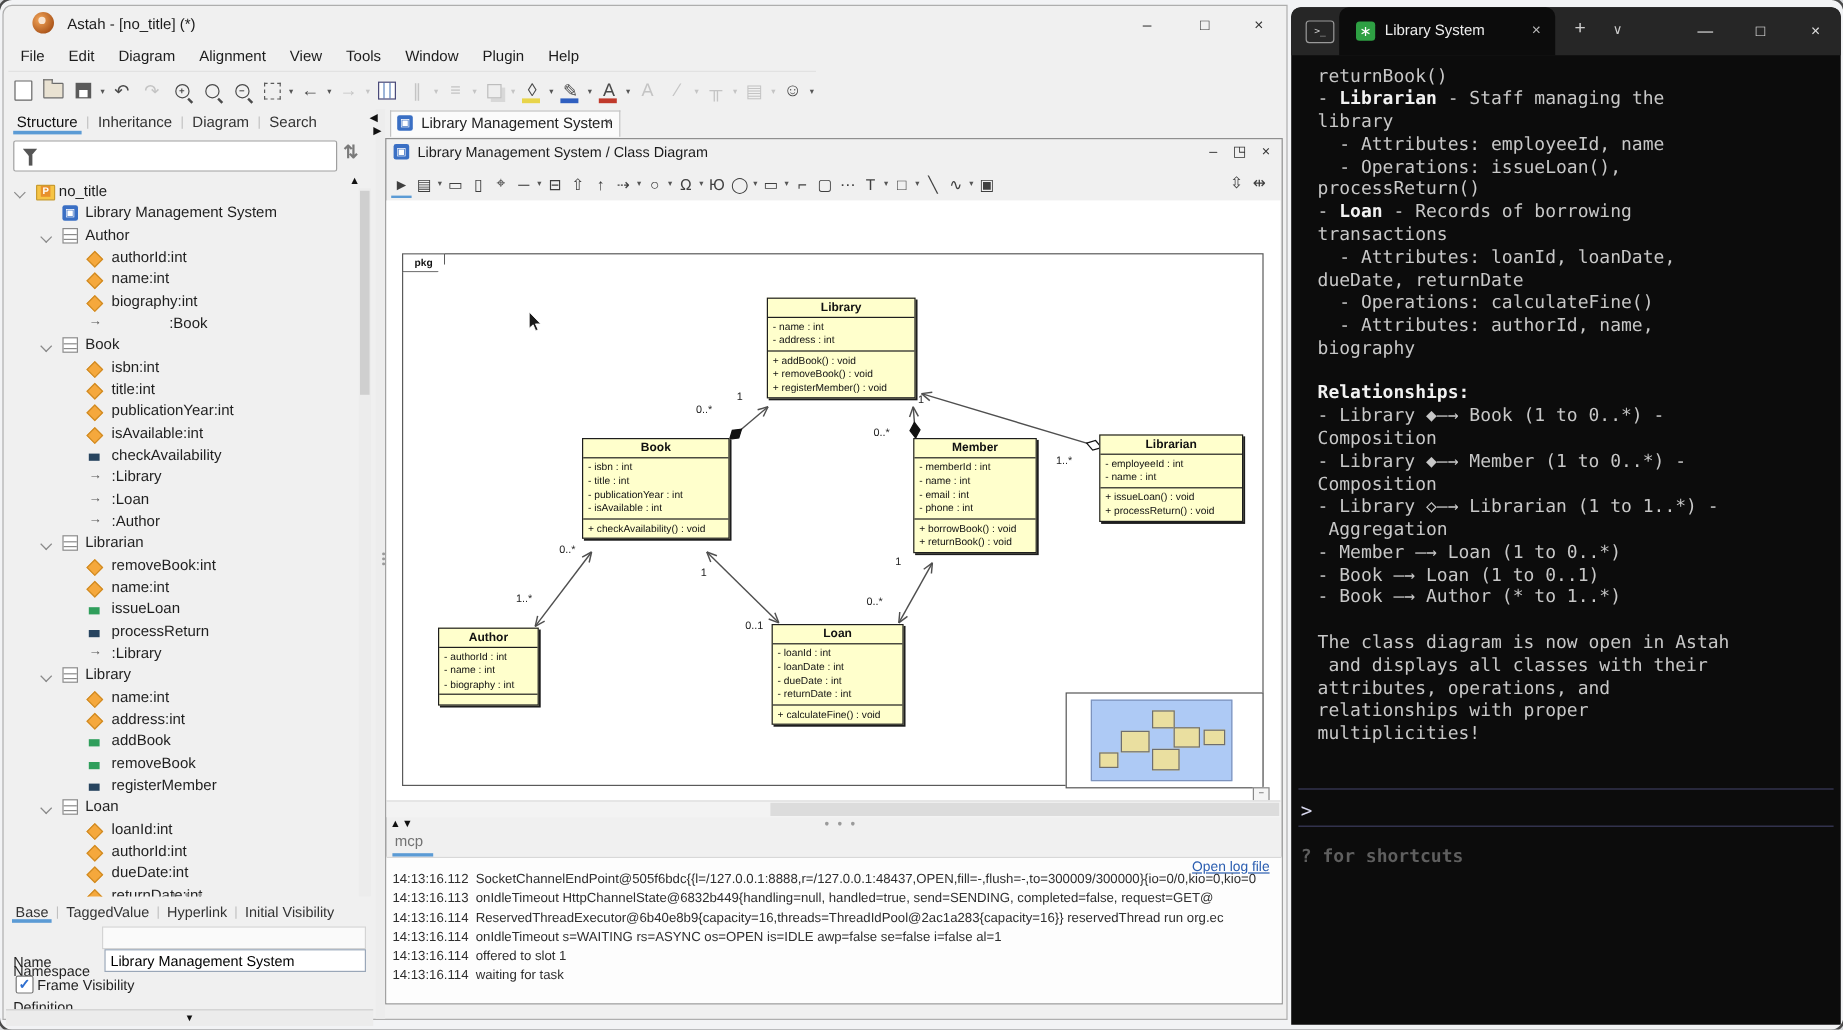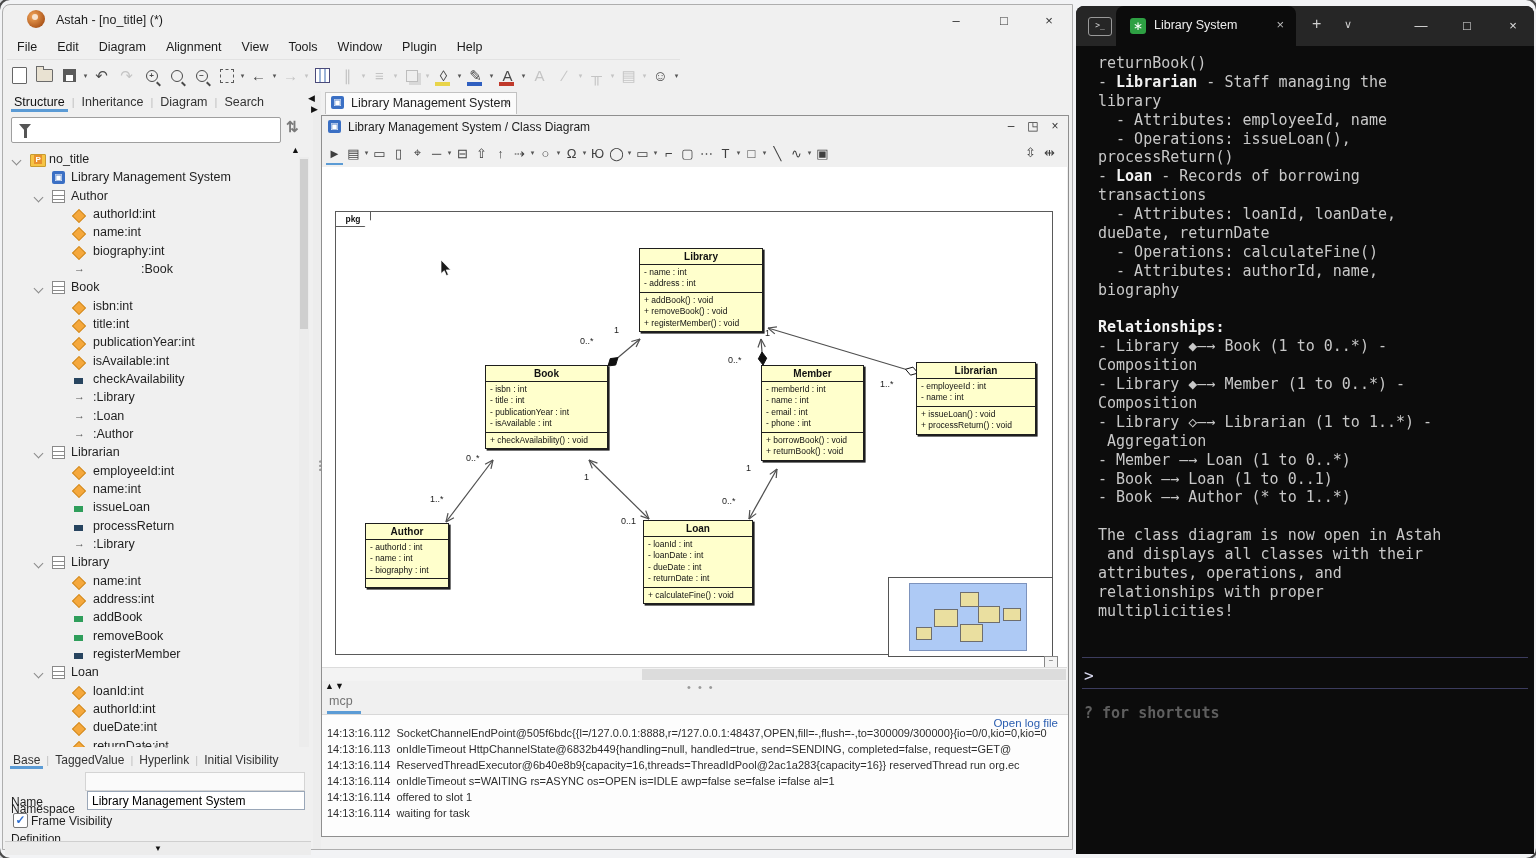--- a/index.html
+++ b/index.html
@@ -100,21 +100,21 @@
   .mini-box{position:absolute;background:#eadfa0;border:1px solid #6e6e6e;}
   #mm-collapse{position:absolute;left:722px;top:489px;width:12px;height:10px;border:1px solid #888;font-size:8px;line-height:8px;text-align:center;color:#555;background:#f4f4f4;}
   
   #hscroll{position:absolute;left:319px;top:662px;width:745px;height:13px;background:#f3f3f3;border-top:1px solid #dcdcdc;}
   #hthumb{position:absolute;left:320px;top:1px;width:424px;height:11px;background:#dcdcdc;}
   #updown{position:absolute;left:322px;top:676px;font-size:9px;color:#111;letter-spacing:1px;}
   #mid-dots{position:absolute;left:684px;top:676px;color:#9a9a9a;font-size:11px;letter-spacing:2px;}
   #mcp-tab{position:absolute;left:326px;top:689px;font-size:12.5px;color:#737373;}
   #mcp-underline{position:absolute;left:324px;top:706px;width:34px;height:3px;background:#5b9bd5;}
   #log-area{position:absolute;left:319px;top:709px;width:746px;height:121px;background:#fdfdfd;border-top:1px solid #d8d8d8;overflow:hidden;}
-  #log-link{position:absolute;right:10px;top:2px;font-size:11.5px;color:#2a5db0;}
+  #log-link{position:absolute;right:10px;top:2px;font-size:11.5px;color:#2a5db0;text-decoration:underline;}
   .log-line{position:absolute;left:5px;font-size:11px;color:#2e2e2e;white-space:nowrap;}
   .log-time{color:#2e2e2e;margin-right:6px;}
   
   #terminal{position:absolute;left:1076px;top:6px;width:458px;height:848px;background:#0c0c0c;border-radius:8px 8px 0 0;}
   #term-tabbar{position:absolute;left:0;top:0;width:100%;height:40px;background:#262626;border-radius:8px 8px 0 0;}
   #term-appicon{position:absolute;left:12px;top:11px;width:22px;height:17px;border:1.3px solid #9a9a9a;border-radius:3px;color:#cfcfcf;font-size:8px;line-height:15px;text-align:center;font-family:"DejaVu Sans Mono",monospace;}
   #term-tab{position:absolute;left:40px;top:0;width:180px;height:40px;background:#0c0c0c;border-radius:8px 8px 0 0;}
   #term-tab-icon{position:absolute;left:14px;top:12px;width:16px;height:16px;background:#2ea043;border-radius:3px;color:#fff;font-size:12px;line-height:16px;text-align:center;}
   #term-tab-label{position:absolute;left:38px;top:12px;font-size:12.5px;color:#ededed;}
   #term-tab-close{position:absolute;right:12px;top:11px;font-size:13px;color:#bbb;}
@@ -297,21 +297,21 @@
           <span class="ti-assoc" style="left: 69px;">→</span>
           <span class="lbl" style="left: 88px;">:Author</span>
         </div>
         <div class="trow" style="top: 293.28px;">
           <span class="chev" style="left: 30px;"></span>
           <span class="ti-class" style="left: 47px;"></span>
           <span class="lbl" style="left: 66px;">Librarian</span>
         </div>
         <div class="trow" style="top: 311.61px;">
           <span class="ti-attr" style="left: 69px;"></span>
-          <span class="lbl" style="left: 88px;">employeeId:int</span>
+          <span class="lbl" style="left: 88px;">removeBook:int</span>
         </div>
         <div class="trow" style="top: 329.94px;">
           <span class="ti-attr" style="left: 69px;"></span>
           <span class="lbl" style="left: 88px;">name:int</span>
         </div>
         <div class="trow" style="top: 348.27px;">
           <span class="ti-opg" style="left: 69px;"></span>
           <span class="lbl" style="left: 88px;">issueLoan</span>
         </div>
         <div class="trow" style="top: 366.6px;">

